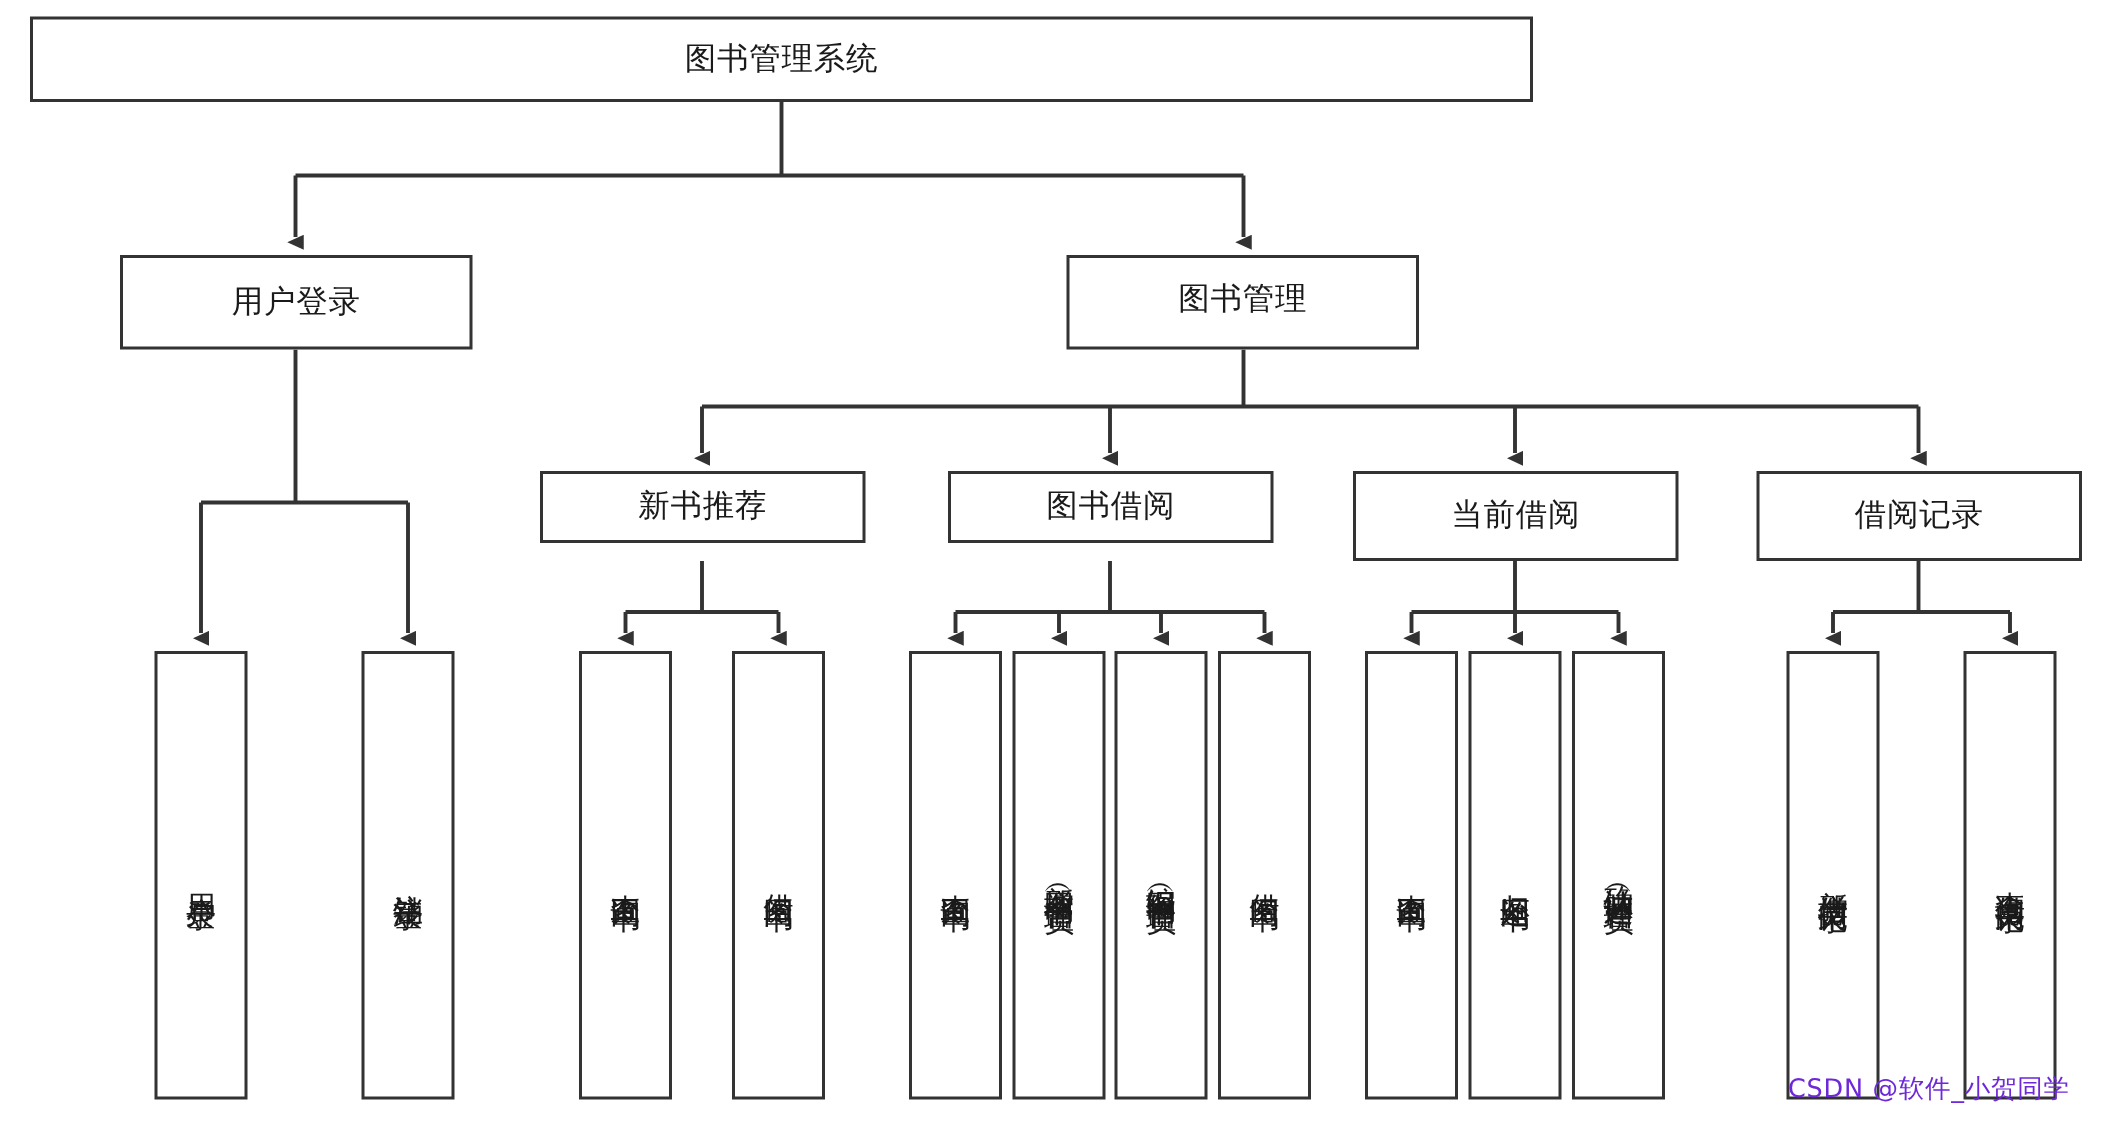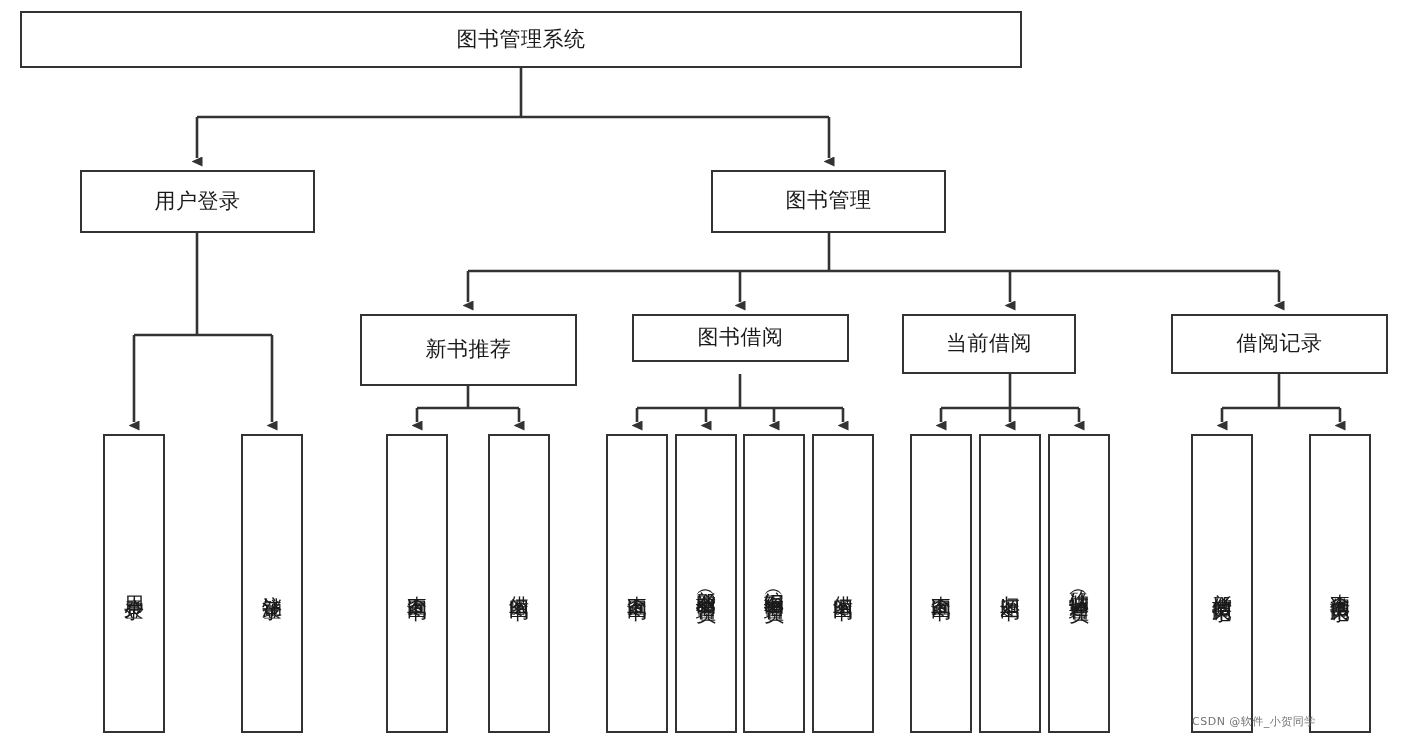--- a/index.html
+++ b/index.html
@@ -52,22 +52,22 @@
   .node.v .label {
     writing-mode: vertical-rl;
     text-orientation: upright;
     font-size: 20px;
     line-height: 1.35;
     letter-spacing: 2px;
     white-space: nowrap;
   }
   .watermark {
     position: absolute;
-    font-size: 11px;
-    color: #737373;
+    font-size: 17px;
+    color: #6d28d9;
     white-space: nowrap;
     letter-spacing: 0.5px;
   }
 </style>
 </head>
 <body>
 
 <div id="canvas">
 
   <svg id="wires" viewBox="0 0 1405 747" xmlns="http://www.w3.org/2000/svg">
@@ -127,27 +127,27 @@
     <span class="label">图书管理系统</span>
   </div>
 
   <div class="node h" style="left:80px; top:170px; width:235px; height:63px;">
     <span class="label">用户登录</span>
   </div>
   <div class="node h" style="left:711px; top:170px; width:235px; height:63px;font-family:Liberation Mono, monospace;">
     <span class="label">图书管理</span>
   </div>
 
-  <div class="node h" style="left:360px; top:314px; width:217px; height:72px;">
+  <div class="node h" style="left:360px; top:314px; width:217px; height:48px;">
     <span class="label">新书推荐</span>
   </div>
   <div class="node h" style="left:632px; top:314px; width:217px; height:48px;">
     <span class="label">图书借阅</span>
   </div>
-  <div class="node h" style="left:902px; top:314px; width:174px; height:60px;justify-content:center;">
+  <div class="node h" style="left:902px; top:314px; width:217px; height:60px;justify-content:center;">
     <span class="label">当前借阅</span>
   </div>
   <div class="node h" style="left:1171px; top:314px; width:217px; height:60px;justify-content:center;">
     <span class="label">借阅记录</span>
   </div>
 
   <div class="node v" style="left:103px; top:434px; width:62px; height:299px;">
     <span class="label">用户登录</span>
   </div>
   <div class="node v" style="left:241px; top:434px; width:62px; height:299px;">

